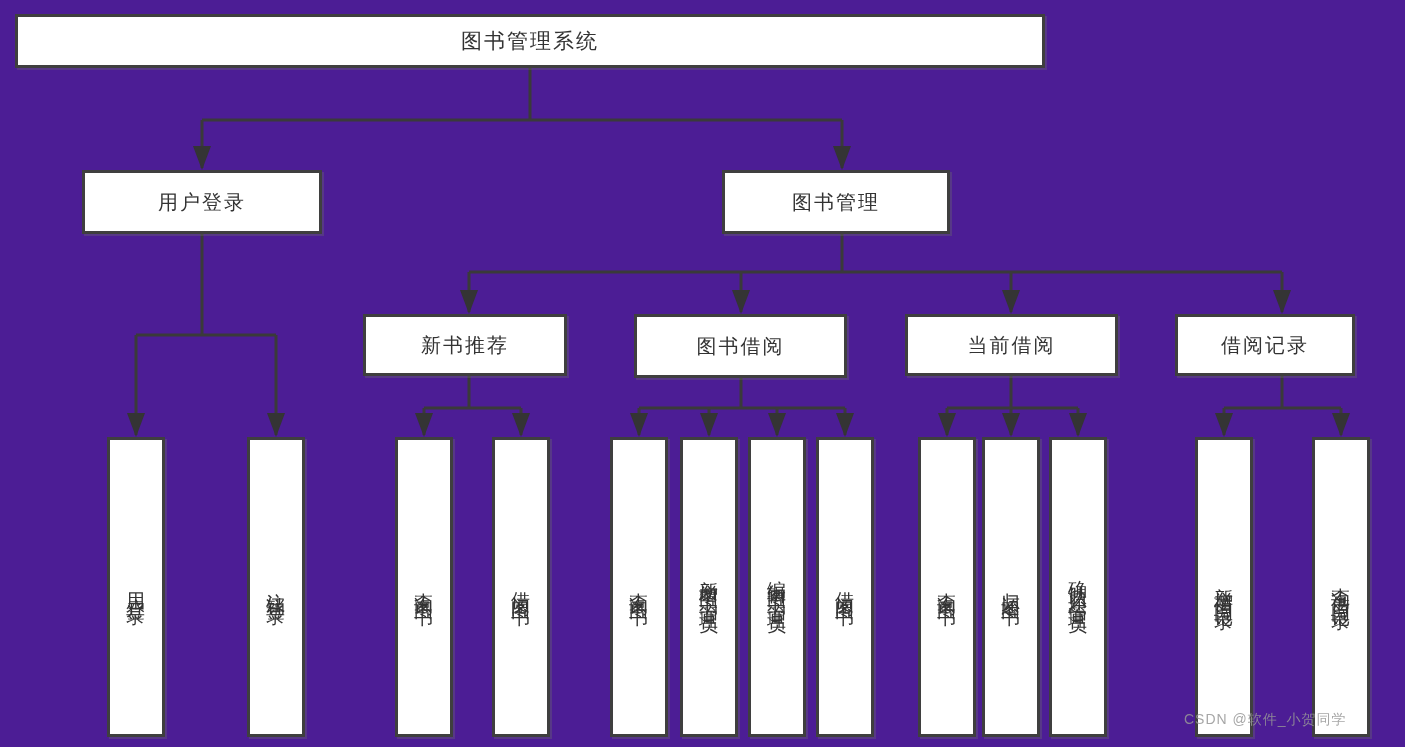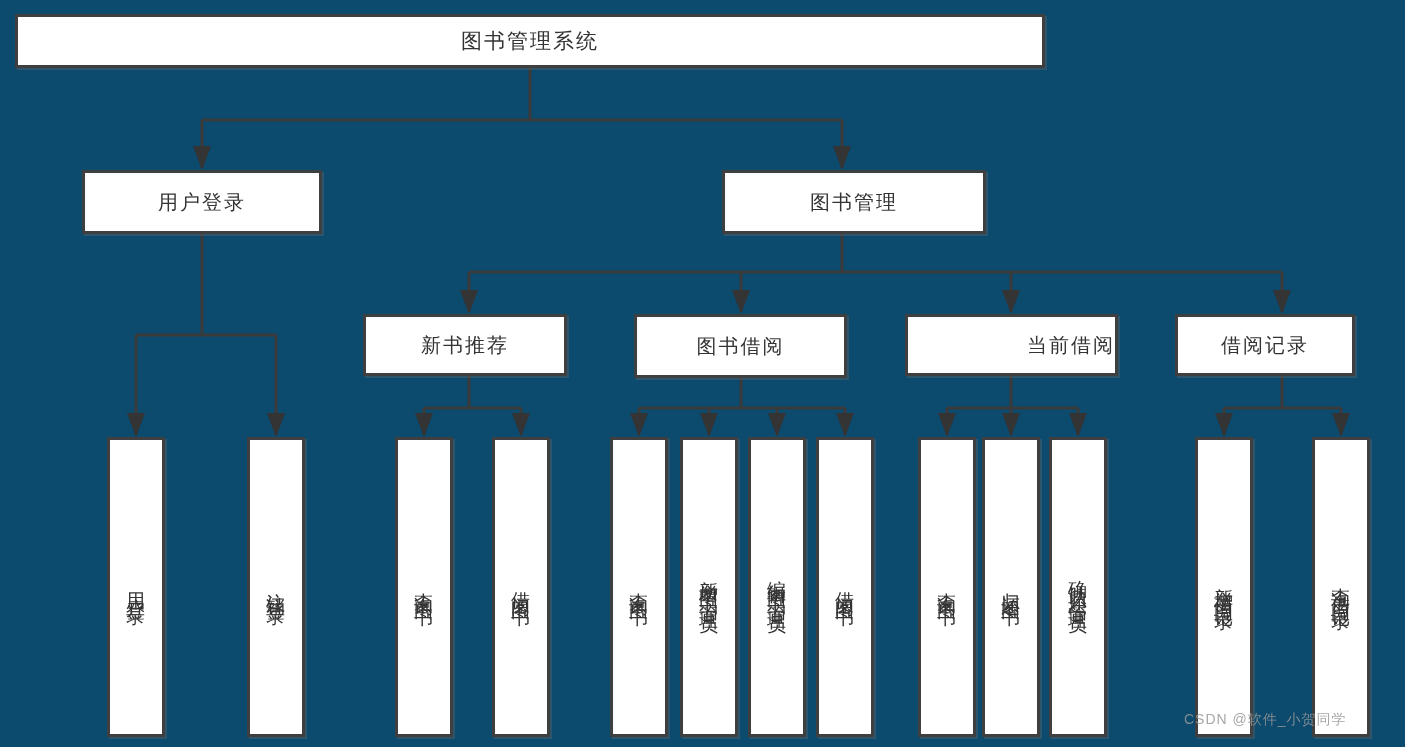--- a/index.html
+++ b/index.html
@@ -1,20 +1,20 @@
 <!DOCTYPE html>
 <html><head>
 <meta charset="utf-8">
 <style>
   html, body { margin: 0; padding: 0; background: #ffffff; }
   #canvas {
     position: relative;
     width: 1405px;
     height: 747px;
-    background: #0c4a6e;
+    background: #4c1d95;
     overflow: hidden;
     font-family: "Liberation Sans", "DejaVu Sans", sans-serif;
   }
   .box {
     position: absolute;
     box-sizing: border-box;
     background: #ffffff;
     border: 3px solid #3f3f3f;
     box-shadow: 2px 2px 0 rgba(110,110,110,0.35);
     display: flex;
@@ -98,31 +98,31 @@
     </g>
   </svg>
 
   <div class="box" style="left:15px; top:14px; width:1030px; height:54px;">
     <span class="hlabel root-label">图书管理系统</span>
   </div>
 
   <div class="box" style="left:82px; top:170px; width:240px; height:64px;">
     <span class="hlabel">用户登录</span>
   </div>
-  <div class="box" style="left:722px; top:170px; width:264px; height:64px;">
+  <div class="box" style="left:722px; top:170px; width:228px; height:64px;">
     <span class="hlabel">图书管理</span>
   </div>
 
   <div class="box" style="left:363px; top:314px; width:204px; height:62px;">
     <span class="hlabel">新书推荐</span>
   </div>
   <div class="box" style="left:634px; top:314px; width:213px; height:64px;">
     <span class="hlabel">图书借阅</span>
   </div>
-  <div class="box" style="left:905px; top:314px; width:213px; height:62px;justify-content:flex-end;">
+  <div class="box" style="left:905px; top:314px; width:213px; height:62px;">
     <span class="hlabel">当前借阅</span>
   </div>
   <div class="box" style="left:1175px; top:314px; width:180px; height:62px;">
     <span class="hlabel">借阅记录</span>
   </div>
 
   <div class="box vbox" style="left:107px; top:437px; width:58px; height:300px;">
     <span>用户登录</span>
   </div>
   <div class="box vbox" style="left:247px; top:437px; width:58px; height:300px;">

